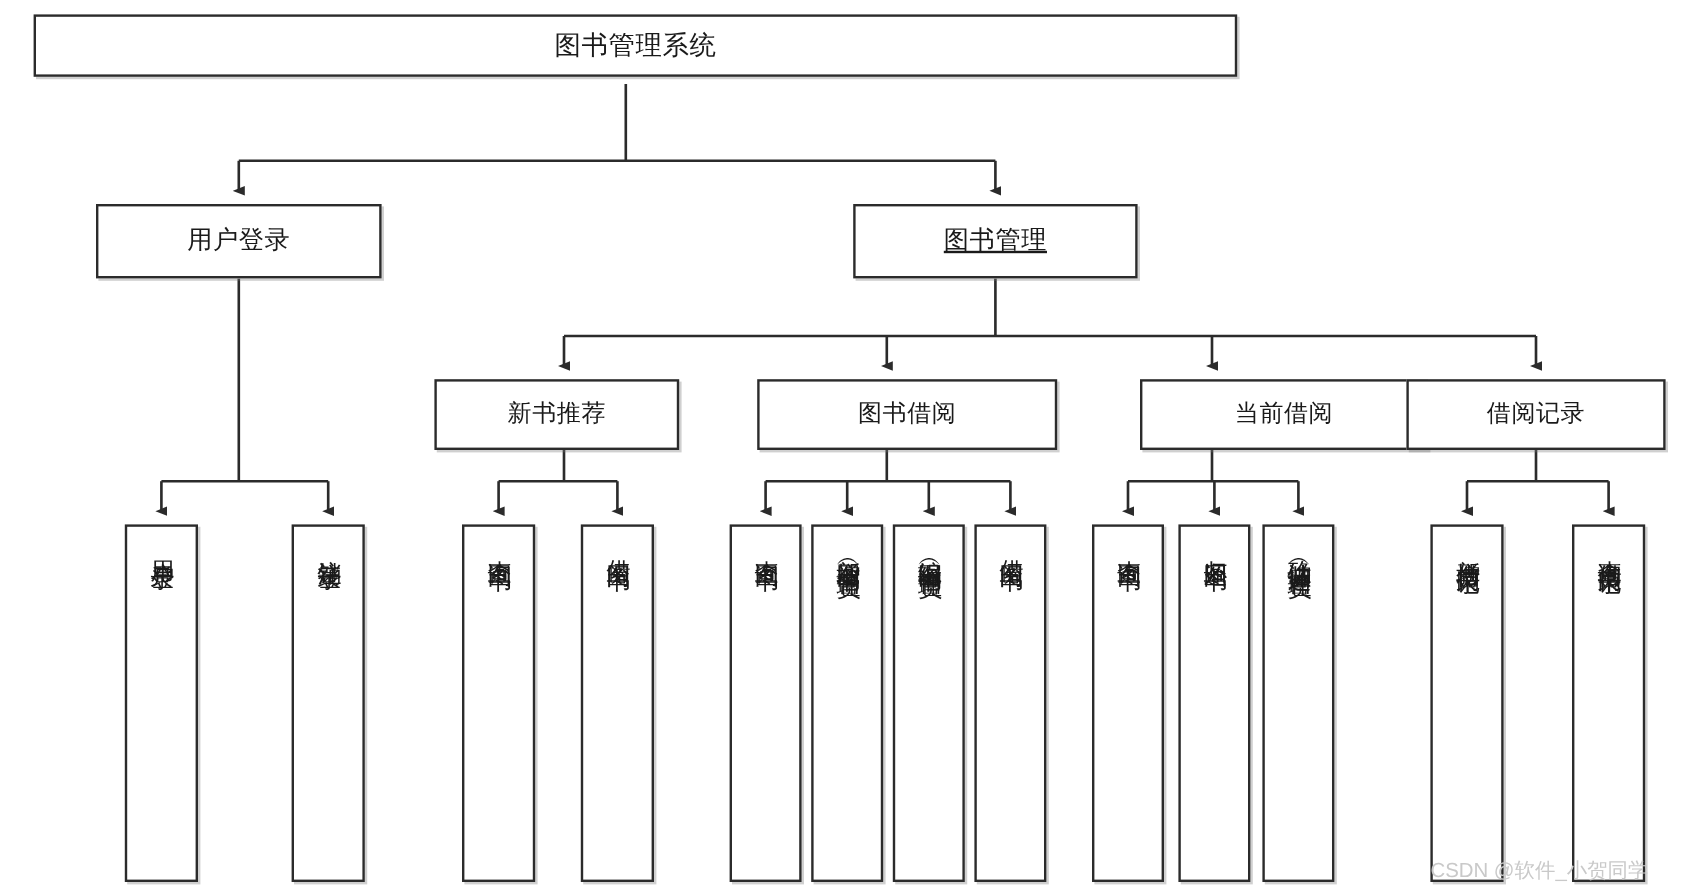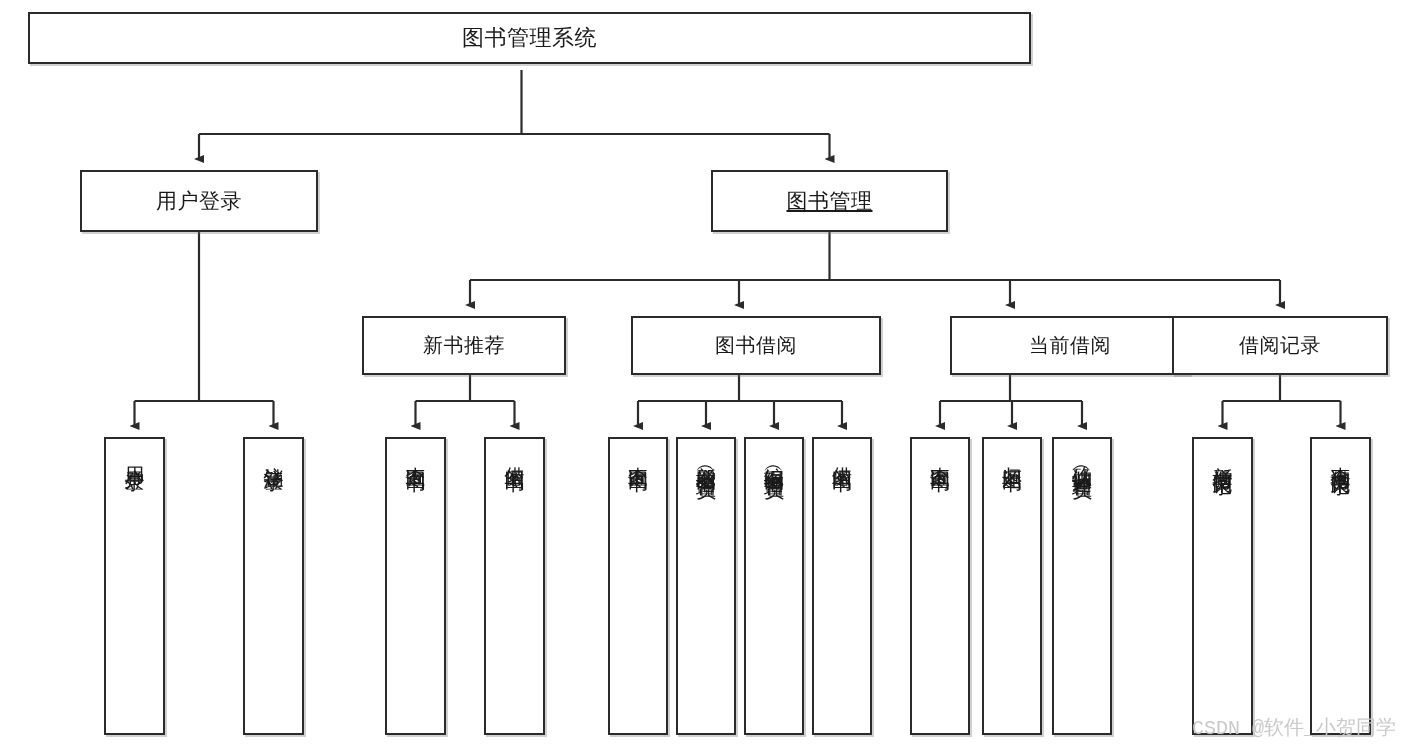--- a/index.html
+++ b/index.html
@@ -55,25 +55,24 @@
     writing-mode: vertical-rl;
     text-orientation: upright;
     font-size: 20px;
     line-height: 1.05;
     letter-spacing: 2px;
     white-space: normal;
     max-height: 272px;
   }
   .watermark {
     position: absolute;
-    font-size: 20px;
+    font-size: 17px;
     color: #c9c9c9;
     white-space: nowrap;
     user-select: none;
-    font-family: Liberation Mono, monospace;
   }
 </style>
 </head>
 <body>
 
 <div id="diagram-root">
 
   <svg class="connectors" viewBox="0 0 1405 747" xmlns="http://www.w3.org/2000/svg">
     <defs>
       <marker id="arrow" markerWidth="10" markerHeight="10" refX="5" refY="5" orient="auto" markerUnits="userSpaceOnUse">

